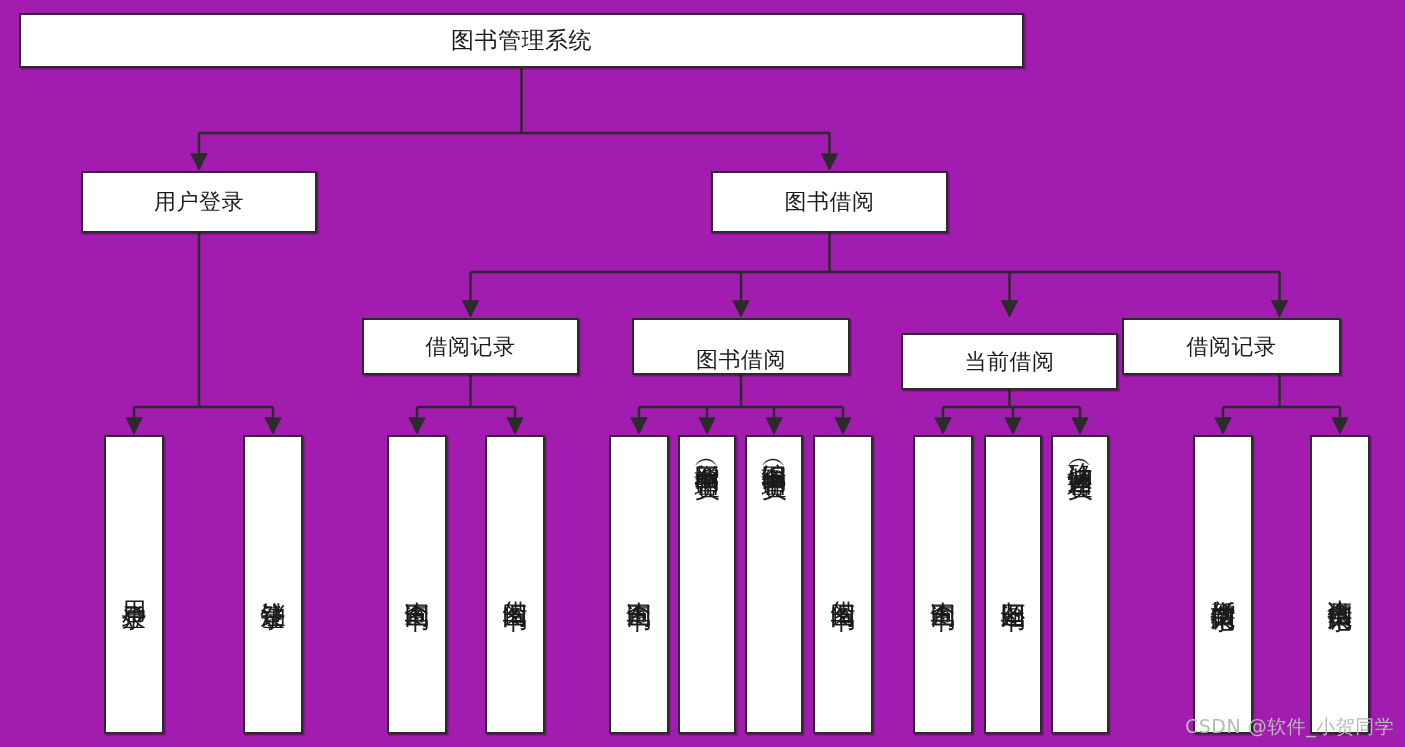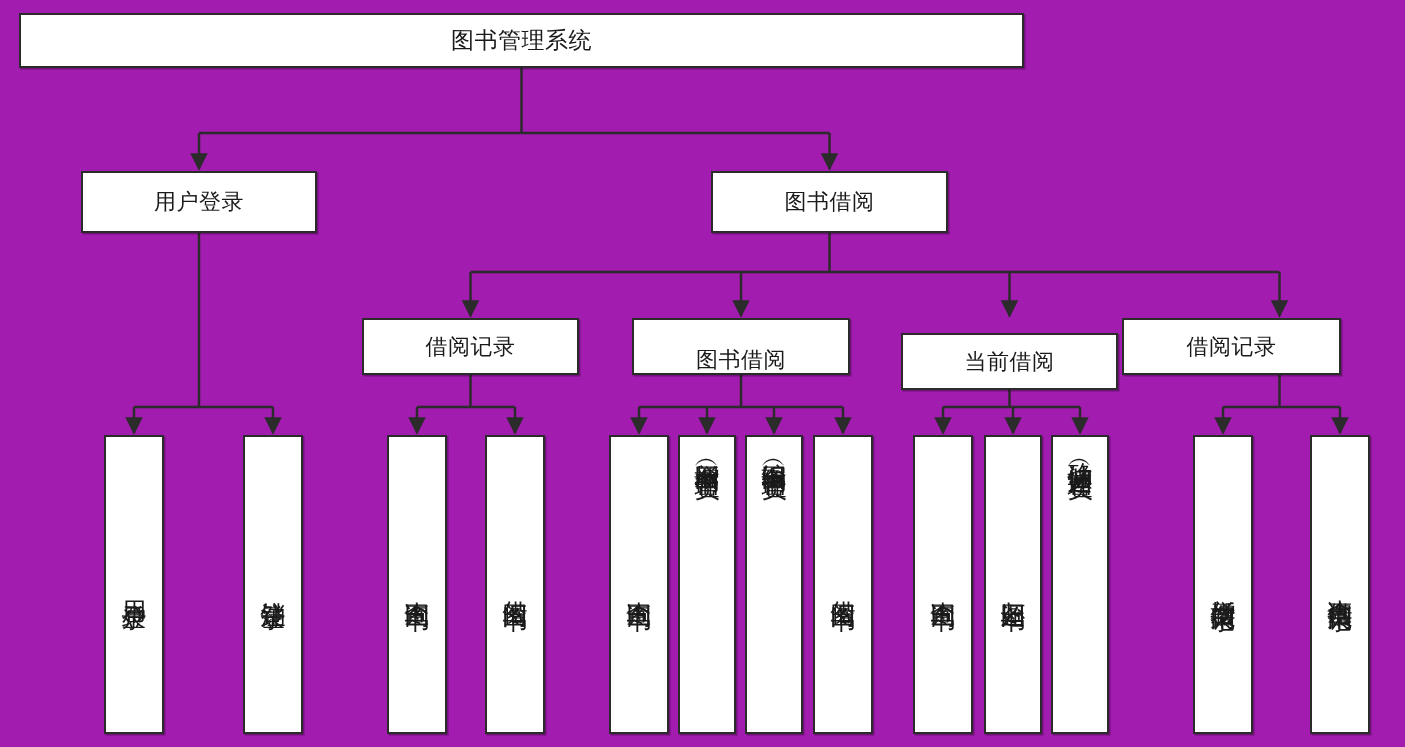--- a/index.html
+++ b/index.html
@@ -185,13 +185,14 @@
         <span class="lbl">确认归还（管理员）</span>
       </div>
       <div class="node v" style="left: 1193px; top: 435px; width: 60px; height: 299px;">
         <span class="lbl">新增借阅记录</span>
       </div>
       <div class="node v" style="left: 1310px; top: 435px; width: 60px; height: 299px;">
         <span class="lbl">查询借阅记录</span>
       </div>
     </div>
 
+  <div id="watermark">CSDN @软件_小贺同学</div>
 </div>
 
 </body></html>

